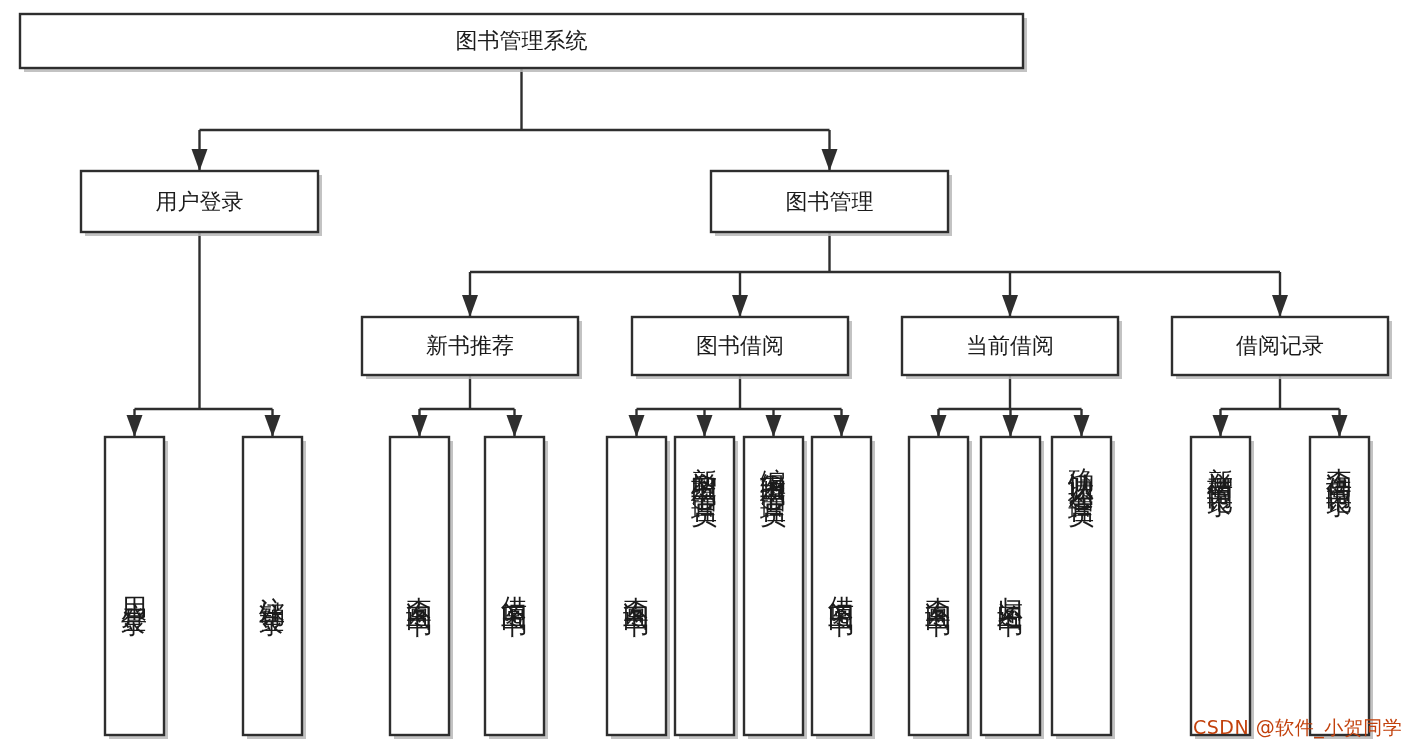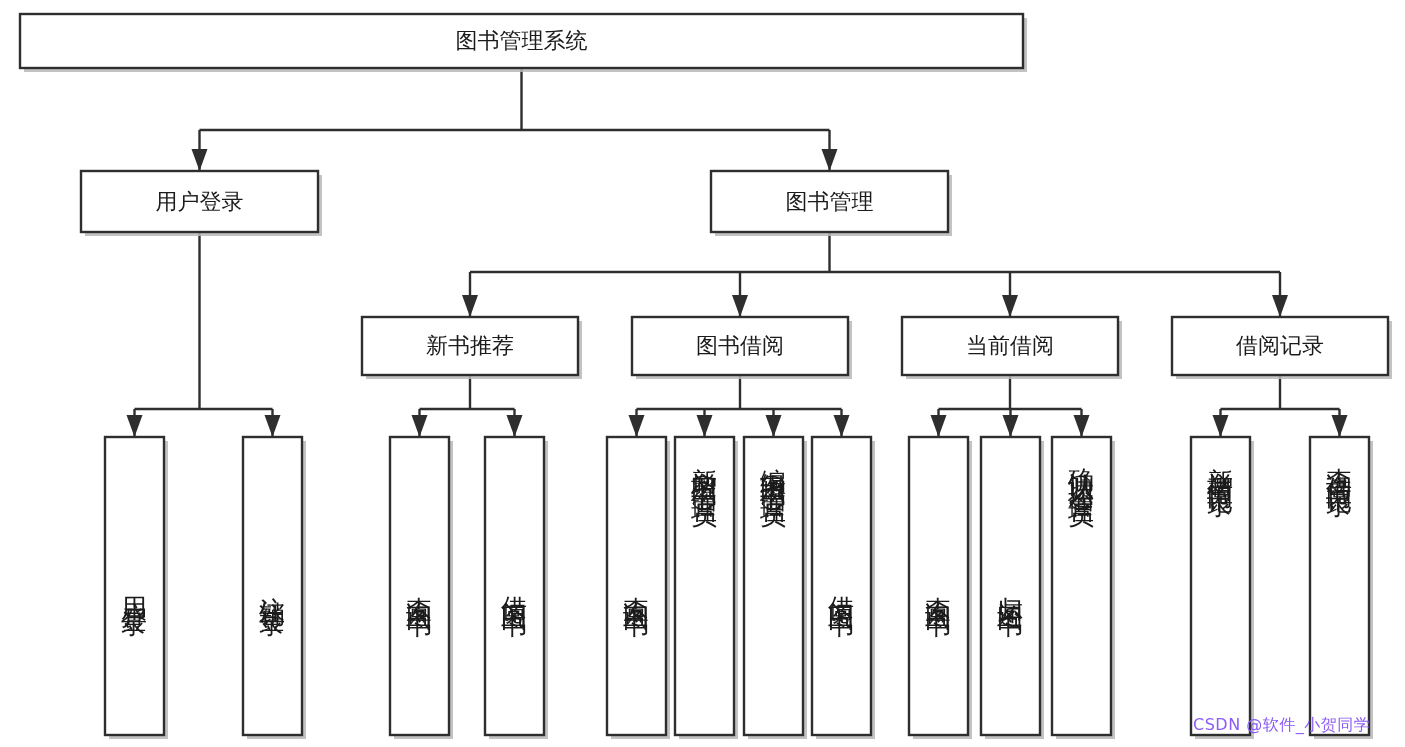--- a/index.html
+++ b/index.html
@@ -70,22 +70,22 @@
     font-size: 26px;
     line-height: 1;
     letter-spacing: 5px;
     color: #1b1b1b;
     white-space: nowrap;
     text-align: start;
   }
   .watermark {
     position: absolute;
     font-family: "DejaVu Sans", "Liberation Sans", sans-serif;
-    font-size: 16px;
-    color: #8b5cf6;
+    font-size: 19px;
+    color: #c2410c;
     letter-spacing: 0.5px;
     white-space: nowrap;
     pointer-events: none;
   }
 </style>
 </head>
 <body>
 
 <div id="diagram-root">
 

